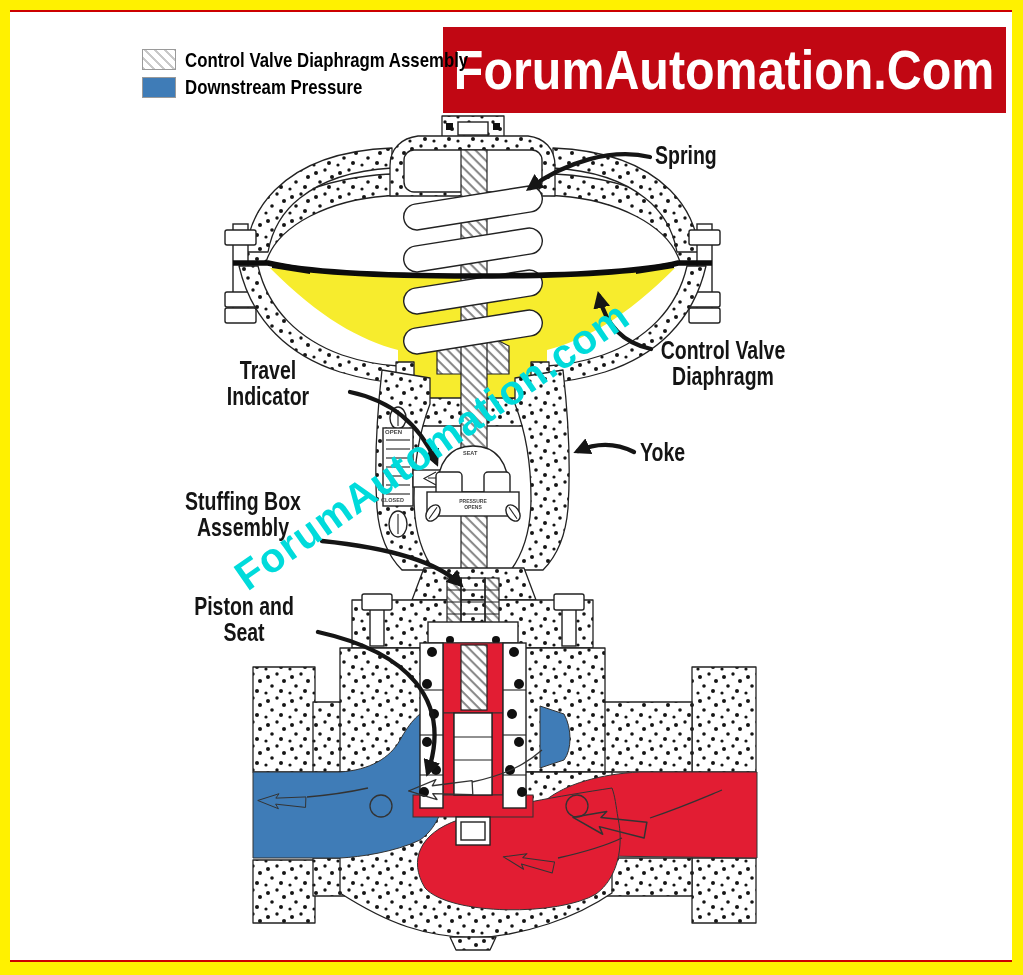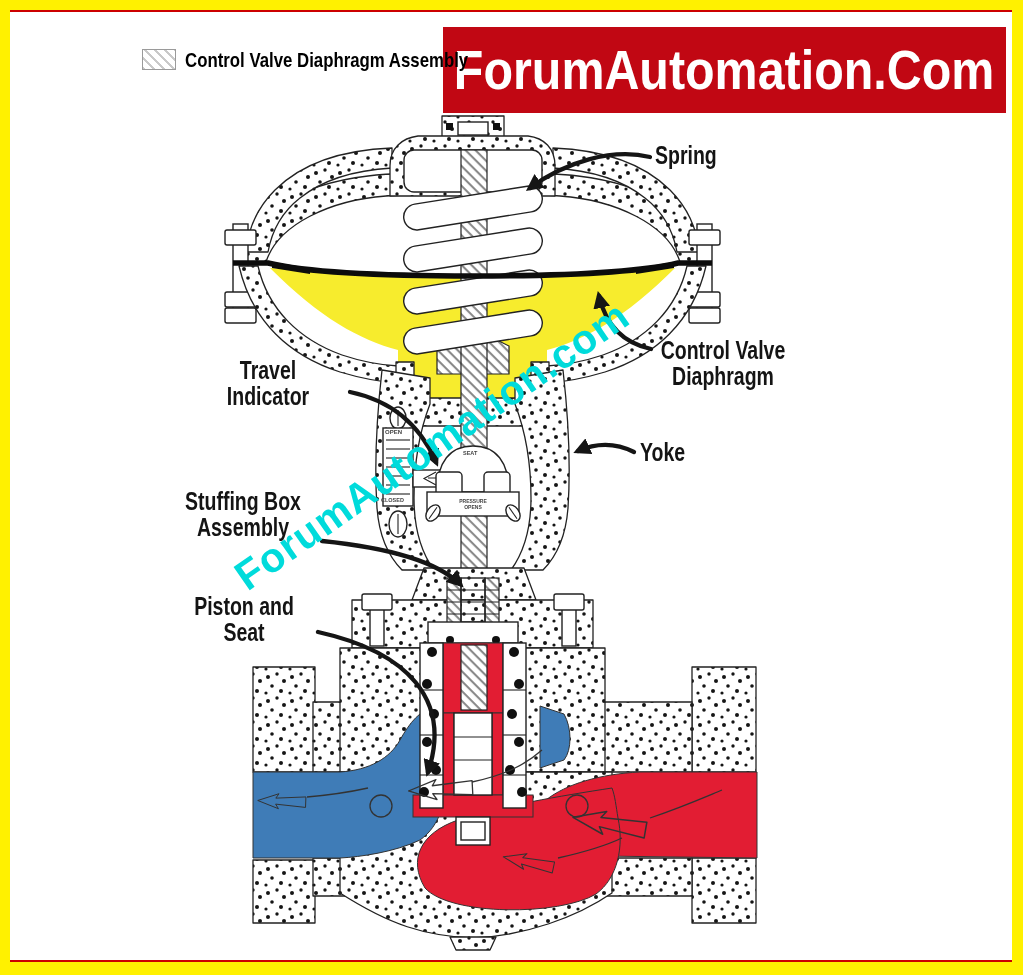--- a/index.html
+++ b/index.html
@@ -71,20 +71,24 @@
   <div class="pin pin-bottom" style="background: rgb(204, 0, 0);"></div>
 
   <div class="overlay banner" style="left: 443px; top: 27px; width: 563px; height: 86px; background: rgb(193, 7, 19);">
     <div class="banner-text">ForumAutomation.Com</div>
   </div>
 
   <div class="legend" style="left:142px;top:46px;">
     <div class="legend-row">
       <div class="swatch swatch-hatch"></div>
       <div class="legend-label">Control Valve Diaphragm Assembly</div>
+    </div>
+    <div class="legend-row">
+      <div class="swatch" style="background: rgb(63, 124, 183);"></div>
+      <div class="legend-label">Downstream Pressure</div>
     </div>
   </div>
 
   <div class="overlay lbl lbl-left" style="left:655px;top:142px;">Spring</div>
   <div class="overlay lbl" style="left:628px;top:337px;width:190px;">Control Valve
 Diaphragm</div>
   <div class="overlay lbl" style="left:188px;top:357px;width:160px;">Travel
 Indicator</div>
   <div class="overlay lbl lbl-left" style="left:640px;top:439px;">Yoke</div>
   <div class="overlay lbl" style="left:155px;top:488px;width:176px;">Stuffing Box

